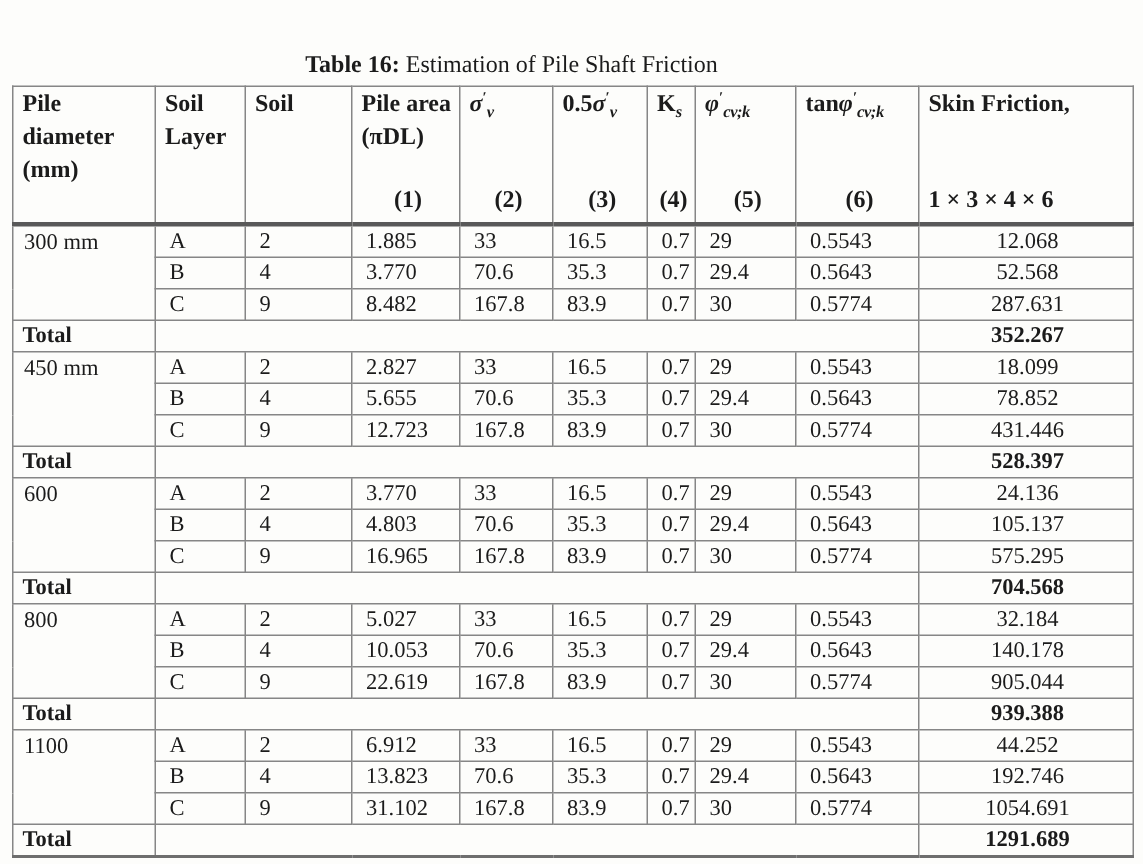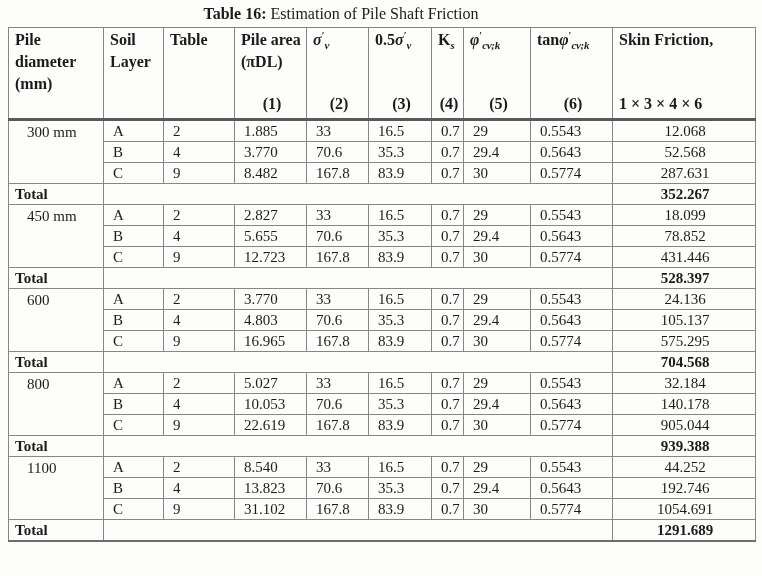--- a/index.html
+++ b/index.html
@@ -16,20 +16,21 @@
     overflow:hidden;
   }
   .title {
     padding-top:4px;
     text-align:center;
     font-size:16px;
     line-height:20px;
     
     padding-right:80px;
     white-space:nowrap;
+    margin-top:30px;
   }
   .title .t-bold { font-weight:bold; }
   table.friction {
     border-collapse:collapse;
     table-layout:fixed;
     width:747px;
     margin:3px 0 16px 8px;
     border:1px solid #0ea5e9;
   }
   th, td {
@@ -63,21 +64,21 @@
   tbody td {
     height:21px;
     padding:0 2px 0 9px;
     line-height:20px;
     vertical-align:middle;
     white-space:nowrap;
   }
   td.c-diam {
     vertical-align:top;
     padding-top:1px;
-    padding-left:18px;
+    padding-left:7px;
   }
   td.c-skin { text-align:center; padding-left:4px; }
   tr.total-row td { font-weight:bold; }
   td.total-label { padding-left:6px; }
   tbody tr:last-child td { border-bottom:2px solid #6e6e6e; }
 </style>
 </head>
 <body>
 
 <div class="page">
@@ -106,21 +107,21 @@
               <span>Pile diameter (mm)</span>
             </div>
           </th>
         <th>
             <div class="hcell h-left">
               <span>Soil Layer</span>
             </div>
           </th>
         <th>
             <div class="hcell h-left">
-              <span>Table</span>
+              <span>Soil</span>
             </div>
           </th>
         <th>
             <div class="hcell h-left">
               <span>Pile area (πDL)</span>
               <span class="hnum">(1)</span>
             </div>
           </th>
         <th>
             <div class="hcell h-center">
@@ -319,21 +320,21 @@
       <tr class="total-row">
         <td class="total-label">Total</td>
         <td colspan="8"></td>
         <td class="c-skin">939.388</td>
       </tr>
 
       <tr>
         <td class="c-diam" rowspan="3">1100</td>
         <td>A</td>
         <td>2</td>
-        <td>8.540</td>
+        <td>6.912</td>
         <td>33</td>
         <td>16.5</td>
         <td>0.7</td>
         <td>29</td>
         <td>0.5543</td>
         <td class="c-skin">44.252</td>
       </tr>
       <tr>
         <td>B</td>
         <td>4</td>

